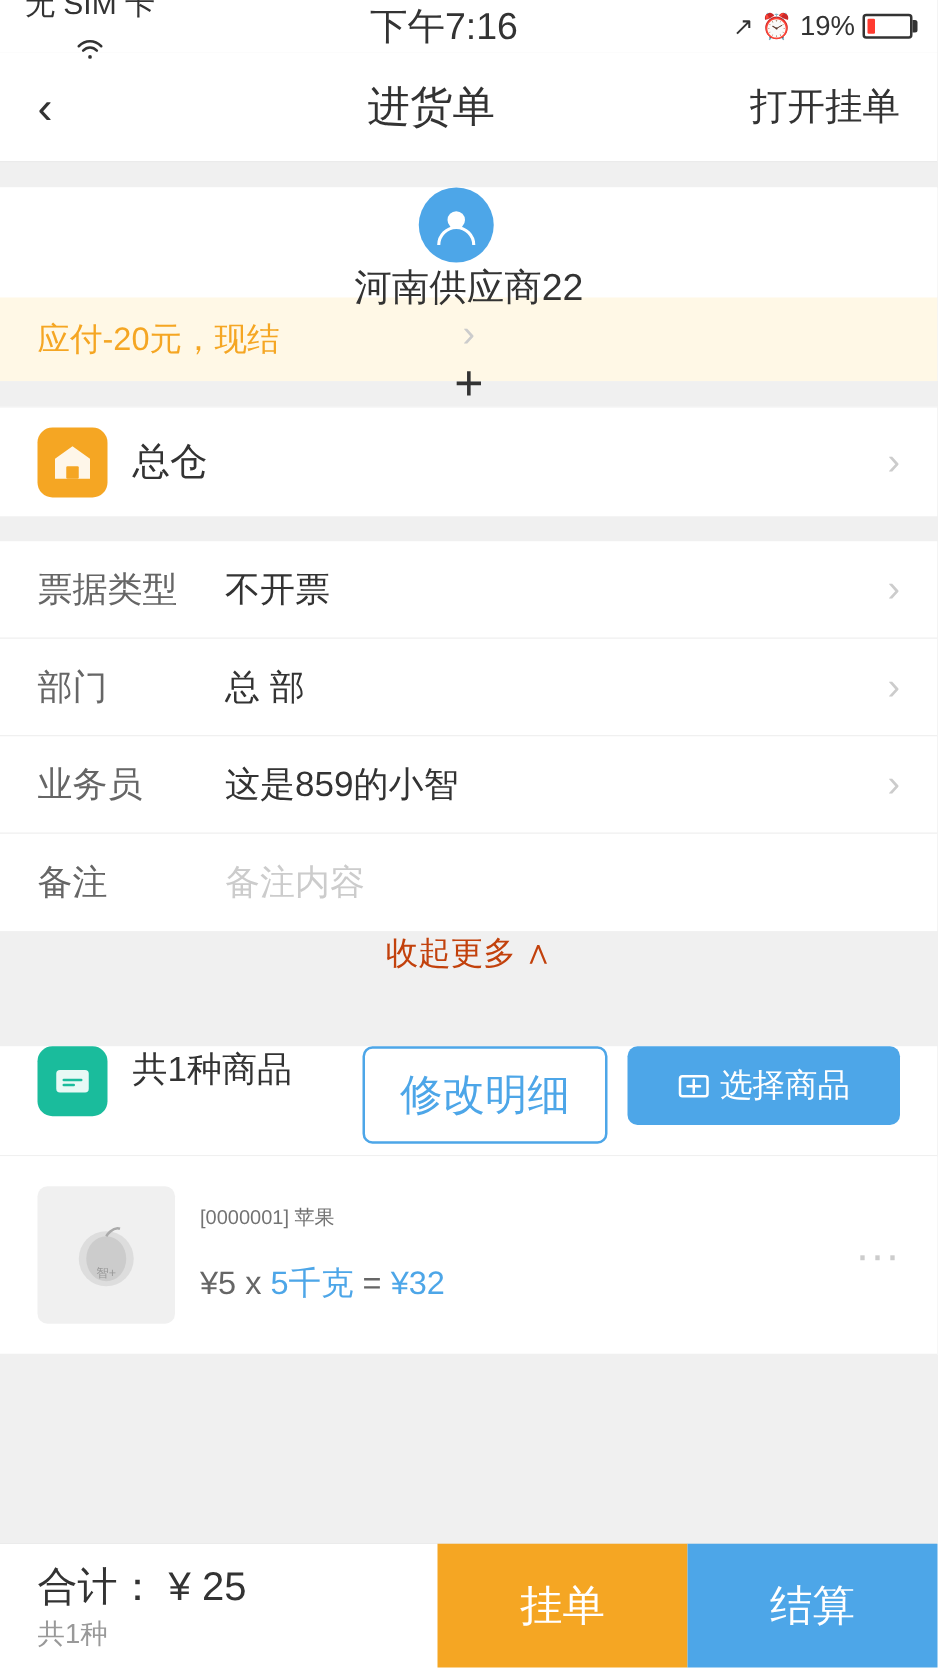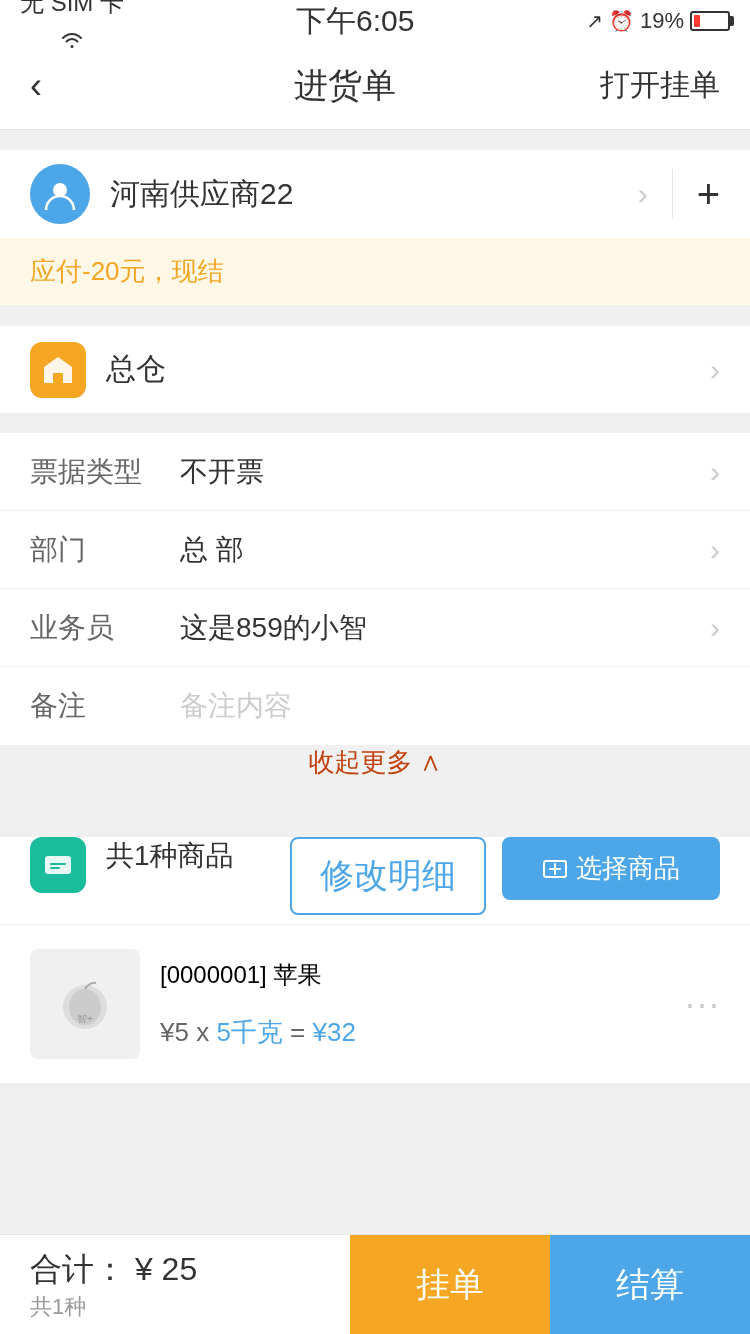--- a/index.html
+++ b/index.html
@@ -84,20 +84,21 @@
       margin-bottom: 0;
     }
 
     
     .supplier-row {
       display: flex;
       align-items: center;
       padding: 0 30px;
       height: 88px;
       background: #fff;
+      flex-direction: column;
     }
     .supplier-avatar {
       width: 60px; height: 60px;
       background: #4da6e8;
       border-radius: 50%;
       display: flex; align-items: center; justify-content: center;
       margin-right: 20px;
       flex-shrink: 0;
     }
     .supplier-avatar svg { width: 36px; height: 36px; }
@@ -256,22 +257,22 @@
     .product-thumb {
       width: 110px; height: 110px;
       background: #f0f0f0;
       border-radius: 8px;
       margin-right: 20px;
       flex-shrink: 0;
       display: flex; align-items: center; justify-content: center;
     }
     .product-info { flex: 1; }
     .product-name {
-      font-size: 24px;
-      color: #000000;
+      font-size: 16px;
+      color: #737373;
       margin-bottom: 24px;
     }
     .product-price {
       font-size: 26px;
       color: #666;
     }
     .price-highlight {
       color: #4da6e8;
     }
     .product-more {
@@ -332,21 +333,21 @@
   <div class="status-left">
     <span>无 SIM 卡</span>
     <span>
       <svg width="24" height="18" viewBox="0 0 24 18" fill="none" xmlns="http://www.w3.org/2000/svg">
         <path d="M12 14a1.5 1.5 0 1 1 0 3 1.5 1.5 0 0 1 0-3z" fill="#333"></path>
         <path d="M6.5 10.5C8 9 10 8 12 8s4 1 5.5 2.5" stroke="#333" stroke-width="2" stroke-linecap="round" fill="none"></path>
         <path d="M3 7C5.5 4.5 8.6 3 12 3s6.5 1.5 9 4" stroke="#333" stroke-width="2" stroke-linecap="round" fill="none"></path>
       </svg>
     </span>
   </div>
-  <div class="status-center">下午6:05</div>
+  <div class="status-center">下午7:16</div>
   <div class="status-right">
     <span style="font-size:20px;">↗</span>
     <span style="font-size:20px;">⏰</span>
     <span style="font-size:22px;">19%</span>
     <div class="battery-icon">
       <div class="battery-fill"></div>
     </div>
   </div>
 </div>
 

